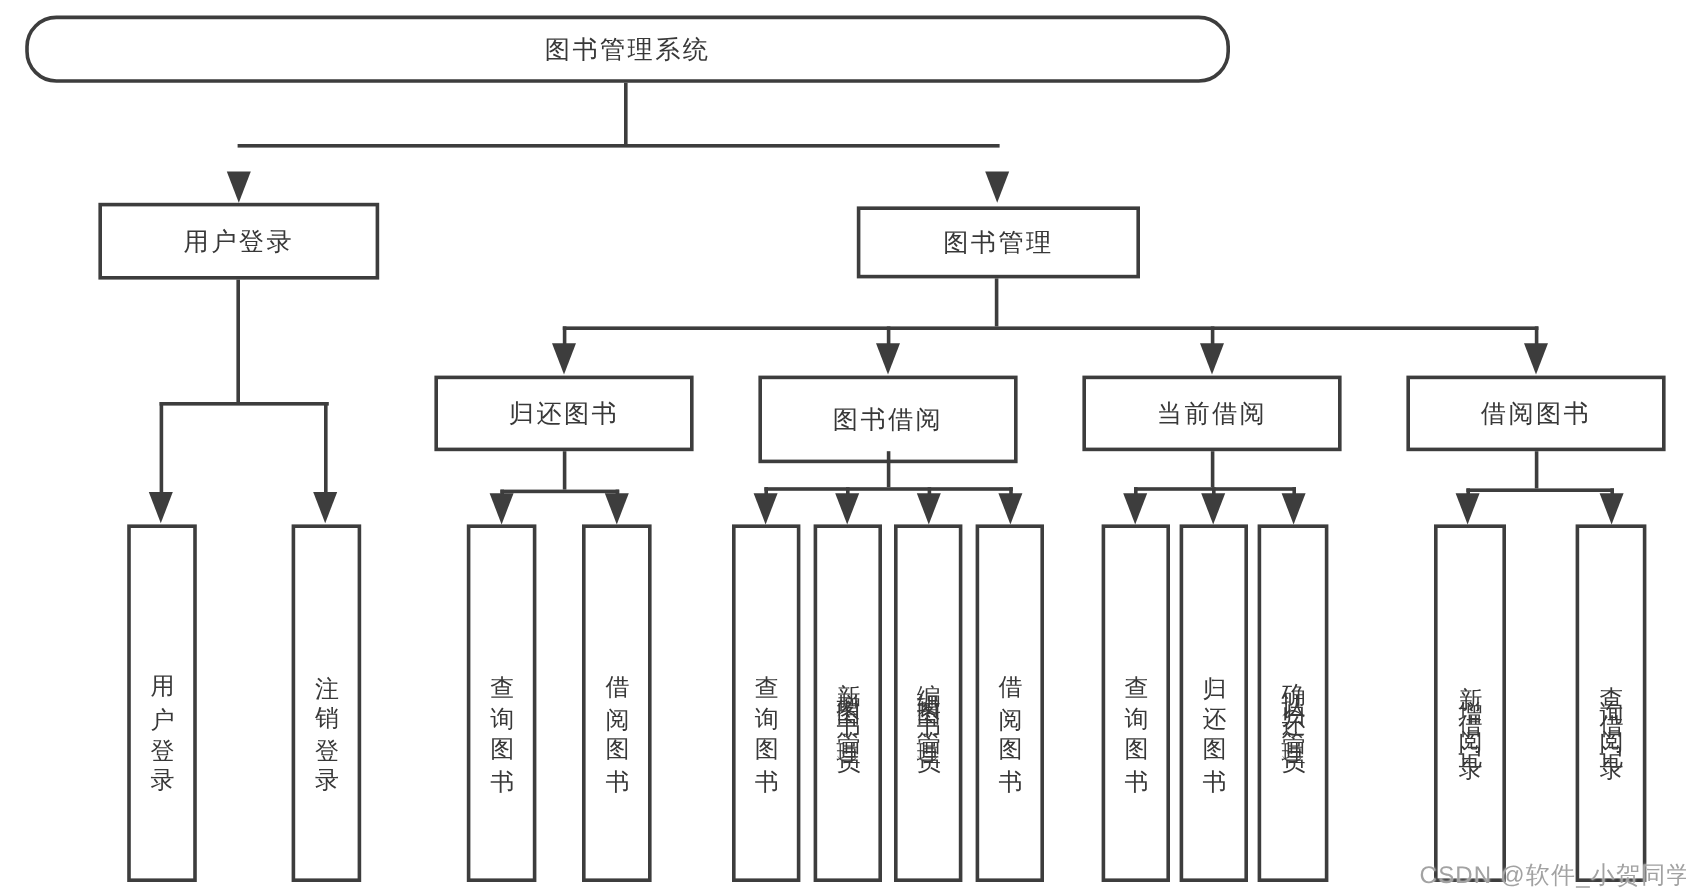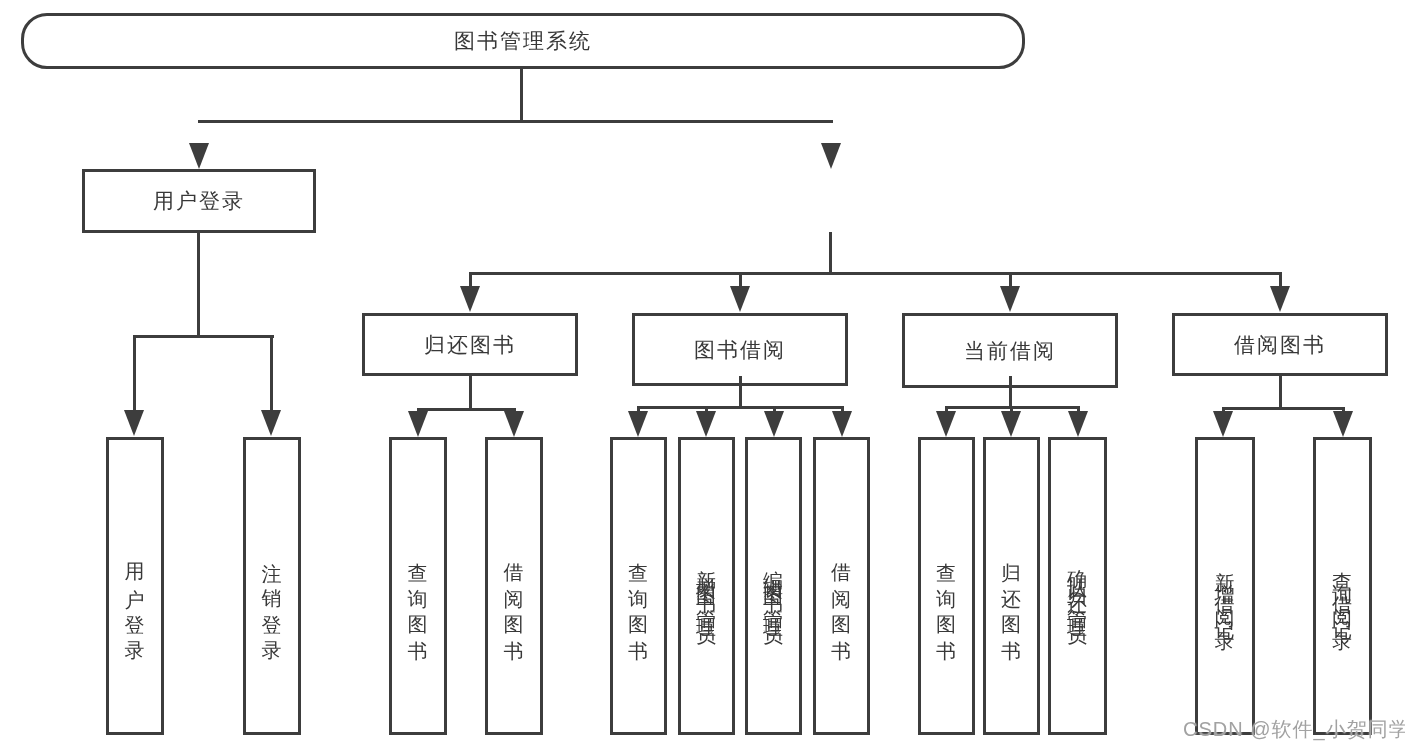--- a/index.html
+++ b/index.html
@@ -38,28 +38,31 @@
 
 <div id="stage">
 
   <div class="box h" style="left:21px;top:13px;width:1004px;height:56px;border-radius:26px;">
     <span>图书管理系统</span>
   </div>
 
   <div class="box h" style="left:82px;top:169px;width:234px;height:64px;">
     <span>用户登录</span>
   </div>
+  <div class="box h" style="left:714px;top:172px;width:236px;height:60px;">
+    <span>图书管理</span>
+  </div>
 
   <div class="box h" style="left:362px;top:313px;width:216px;height:63px;">
     <span>归还图书</span>
   </div>
   <div class="box h" style="left:632px;top:313px;width:216px;height:73px;">
     <span>图书借阅</span>
   </div>
-  <div class="box h" style="left:902px;top:313px;width:216px;height:75px;">
+  <div class="box h" style="left:902px;top:313px;width:216px;height:63px;">
     <span>当前借阅</span>
   </div>
   <div class="box h" style="left:1172px;top:313px;width:216px;height:63px;">
     <span>借阅图书</span>
   </div>
 
   <div class="box leaf sp4" style="left:106px;top:437px;width:58px;height:298px;">
     <span class="vt">用户登录</span>
   </div>
   <div class="box leaf sp4" style="left:243px;top:437px;width:58px;height:298px;">

